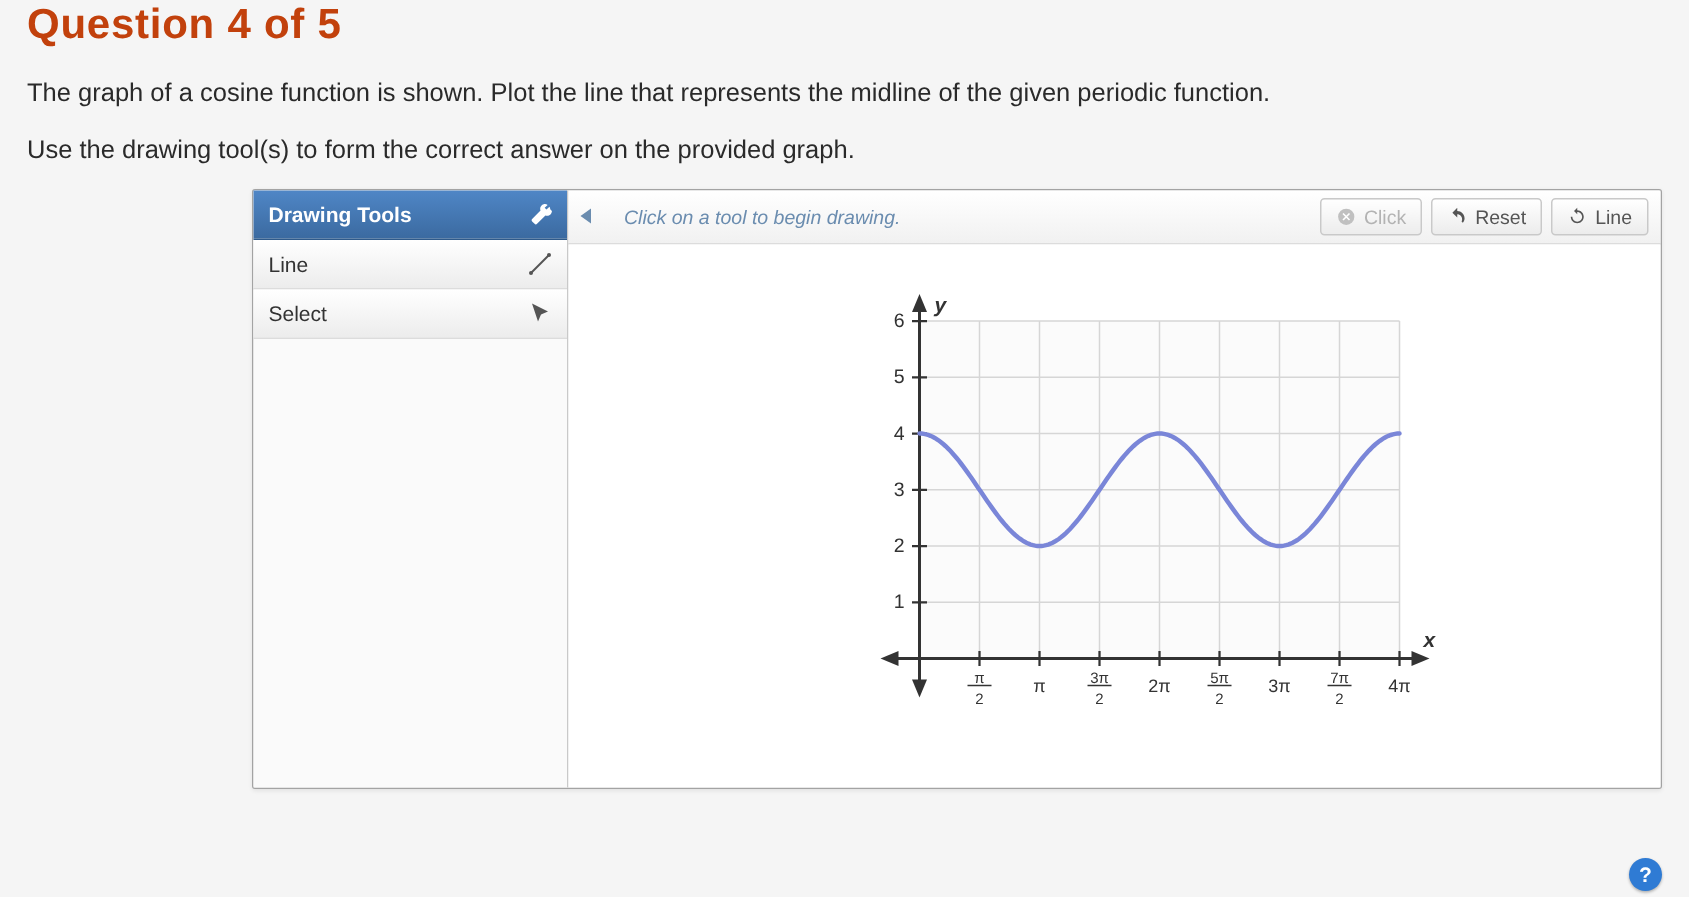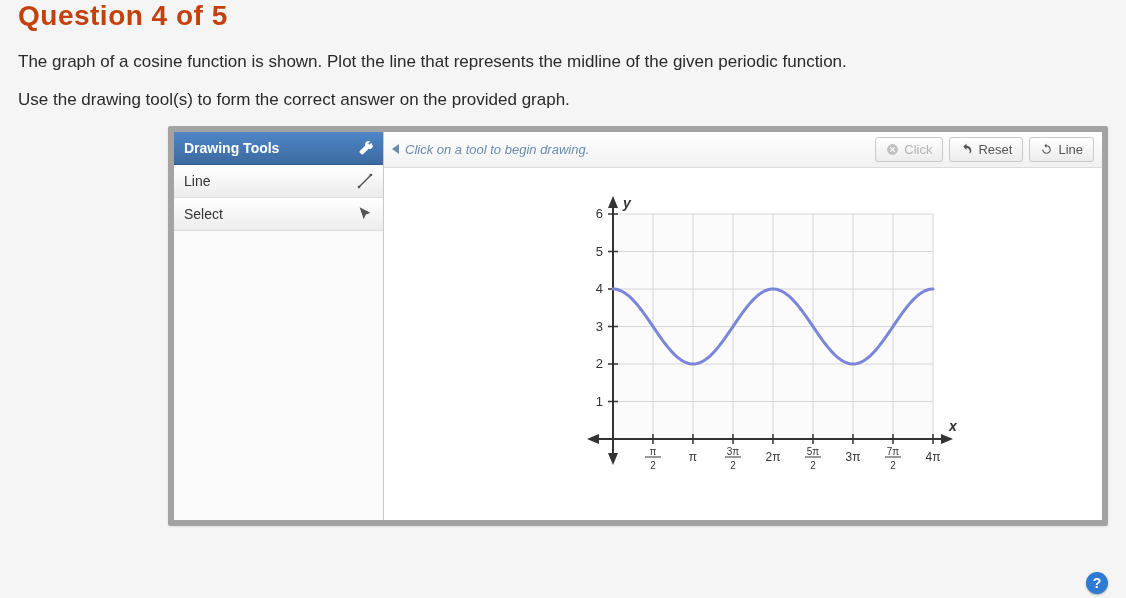--- a/index.html
+++ b/index.html
@@ -22,21 +22,21 @@
     }
     .instruction {
       font-size: 17px;
       color: #2a2a2a;
       margin-bottom: 14px;
       line-height: 1.4;
     }
     .panel {
       display: flex;
       margin: 0 0 0 150px;
-      border: 6px solid #a3a3a3;
+      border: 1px solid #a3a3a3;
       background: #fff;
       width: 940px;
       height: 400px;
       box-shadow: 0 1px 3px rgba(0,0,0,0.08);
       border-radius: 2px;
     }
     .sidebar {
       width: 210px;
       flex: 0 0 210px;
       border-right: 1px solid #c9c9c9;
@@ -78,21 +78,21 @@
       align-items: center;
       border-bottom: 1px solid #dcdcdc;
       padding: 4px 8px;
       gap: 6px;
       background: linear-gradient(#ffffff, #f1f1f1);
       height: 36px;
     }
     .hint {
       display: flex;
       align-items: center;
-      gap: 6px;
+      gap: 22px;
       color: #6a8caf;
       font-size: 13px;
       font-style: italic;
       flex: 1;
     }
     .hint .arrow-left { width: 0; height: 0; border-top: 5px solid transparent; border-bottom: 5px solid transparent; border-right: 7px solid #6a8caf; }
     .tbtn {
       display: flex;
       align-items: center;
       gap: 5px;

